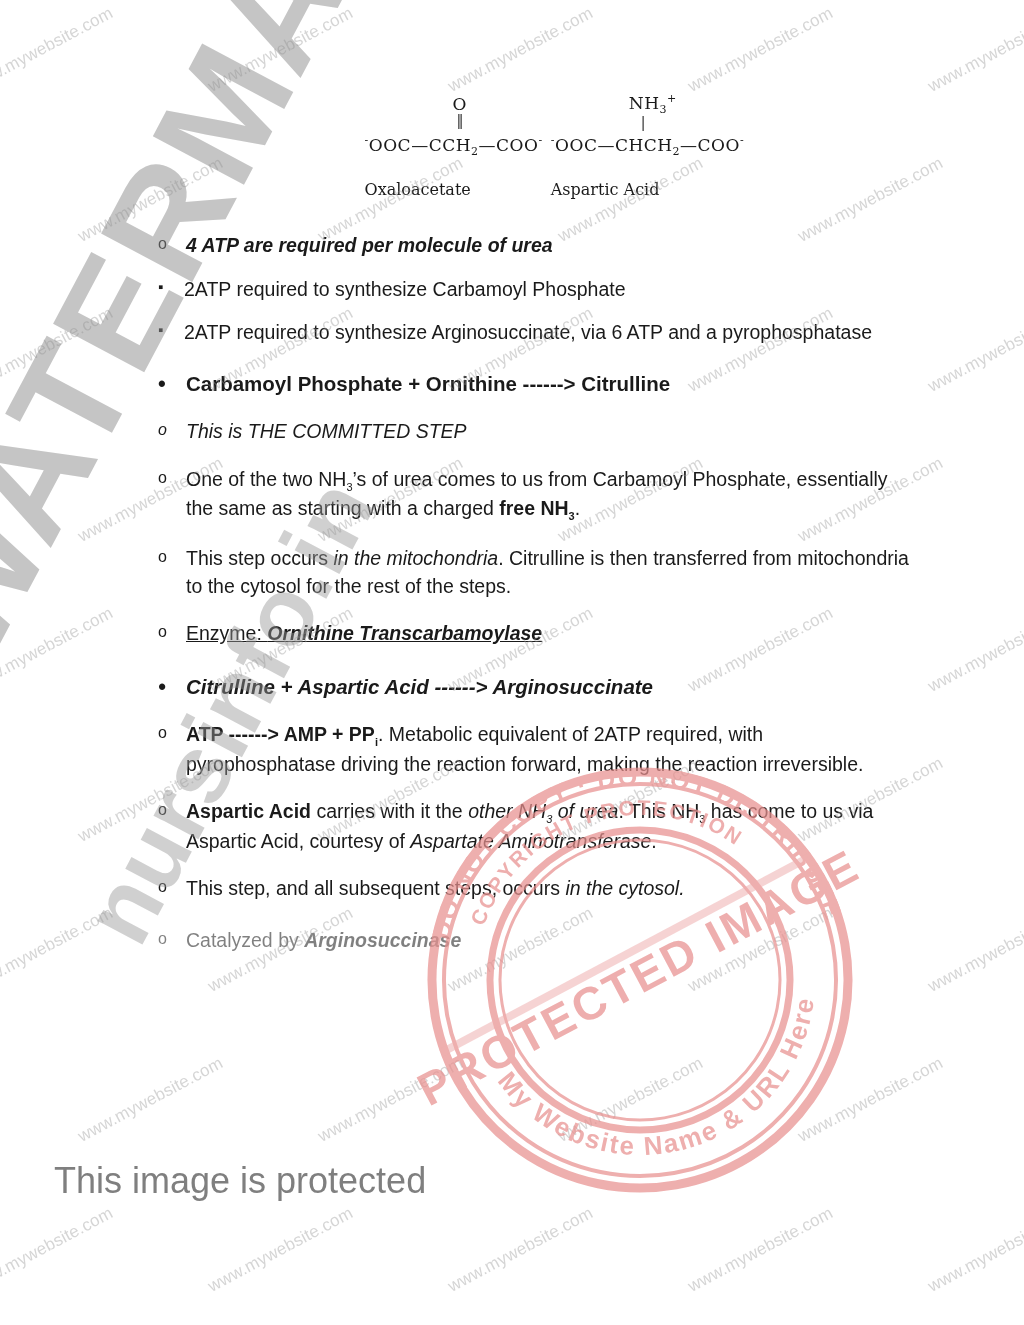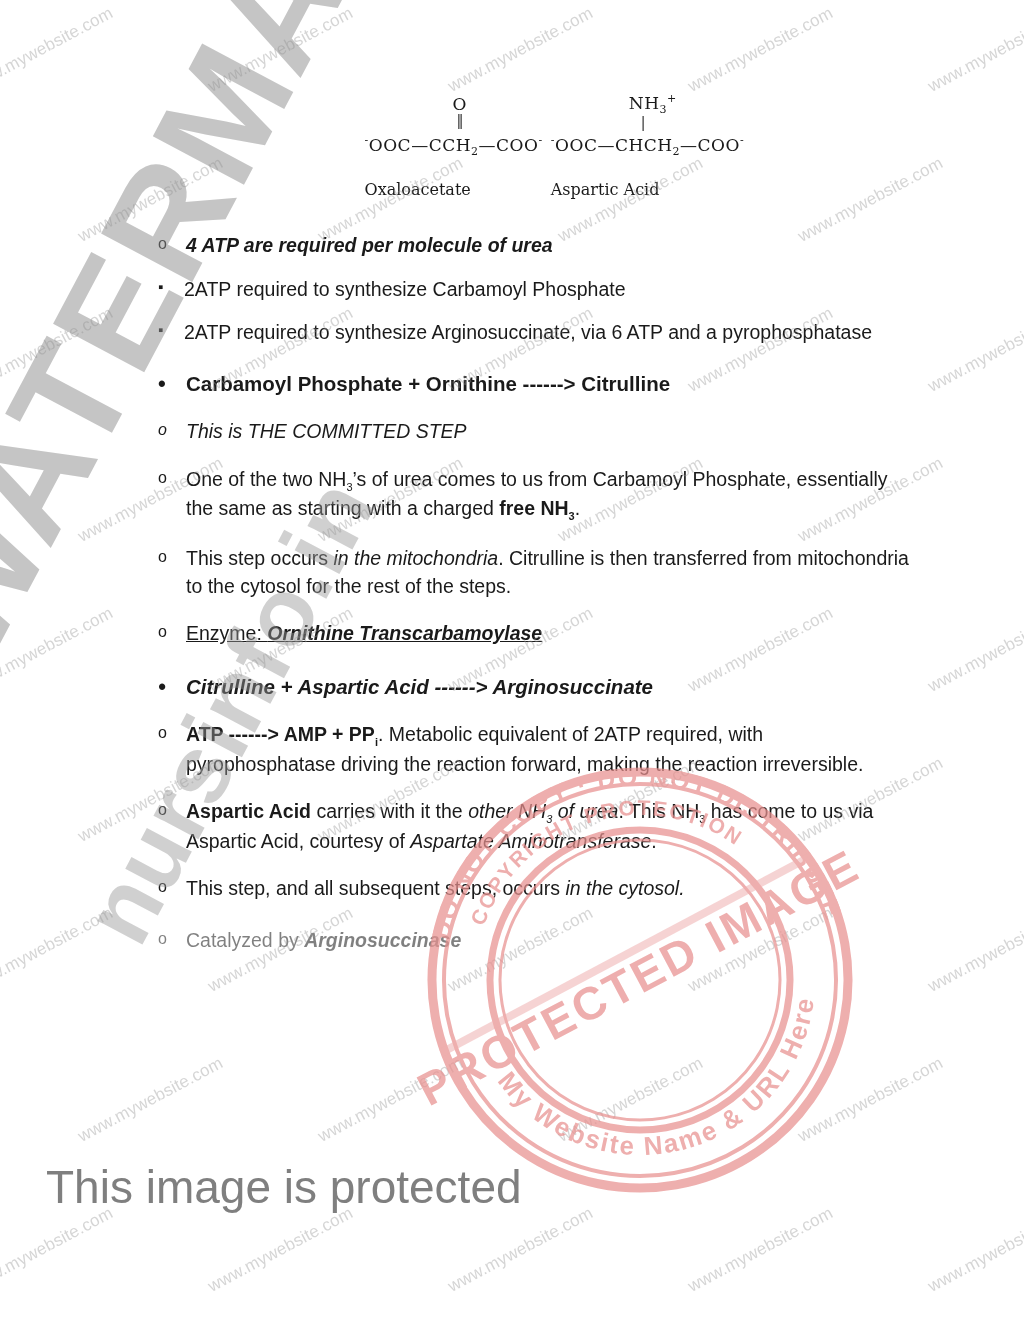--- a/index.html
+++ b/index.html
@@ -57,22 +57,22 @@
     font-size: 96px;
     left: 110px; top: 880px;
     transform: rotate(-62deg);
     transform-origin: left center;
     color: rgba(150,150,150,0.45);
     letter-spacing: 1px;
   }
   #wm-protected {
     position: absolute;
     z-index: 7;
-    left: 46px; top: 1160px;
-    font-size: 46px;
+    left: 54px; top: 1160px;
+    font-size: 36px;
     color: rgba(95,95,95,0.80);
     font-family: "Liberation Sans", sans-serif;
     pointer-events: none;
     white-space: nowrap;
   }
   
   #stamp {
     position: absolute;
     z-index: 6;
     left: 375px; top: 715px;

